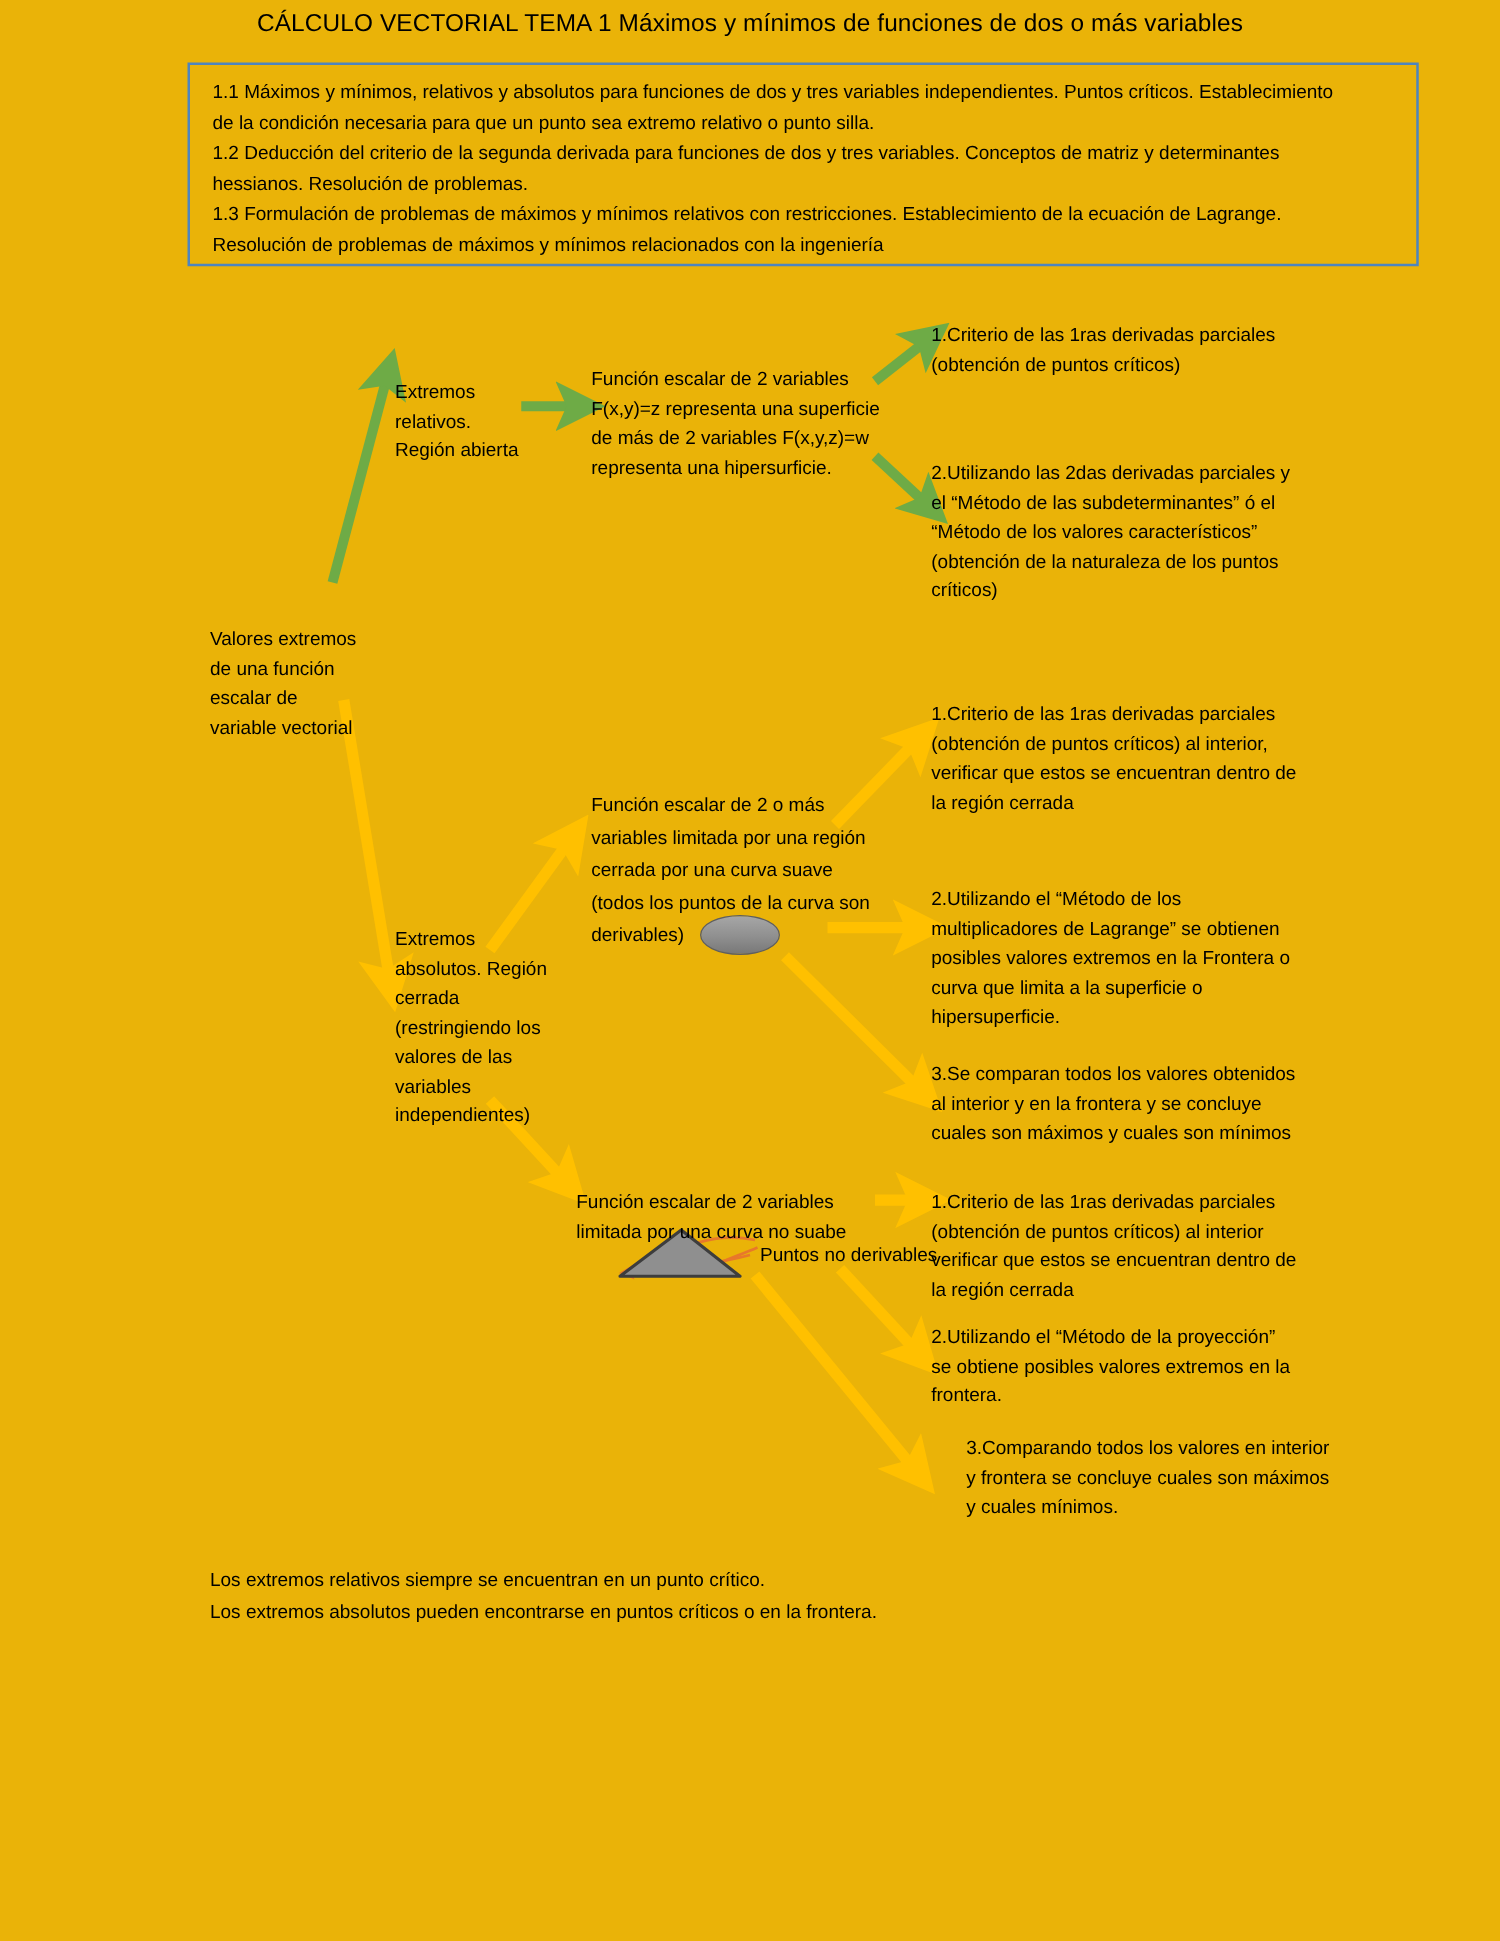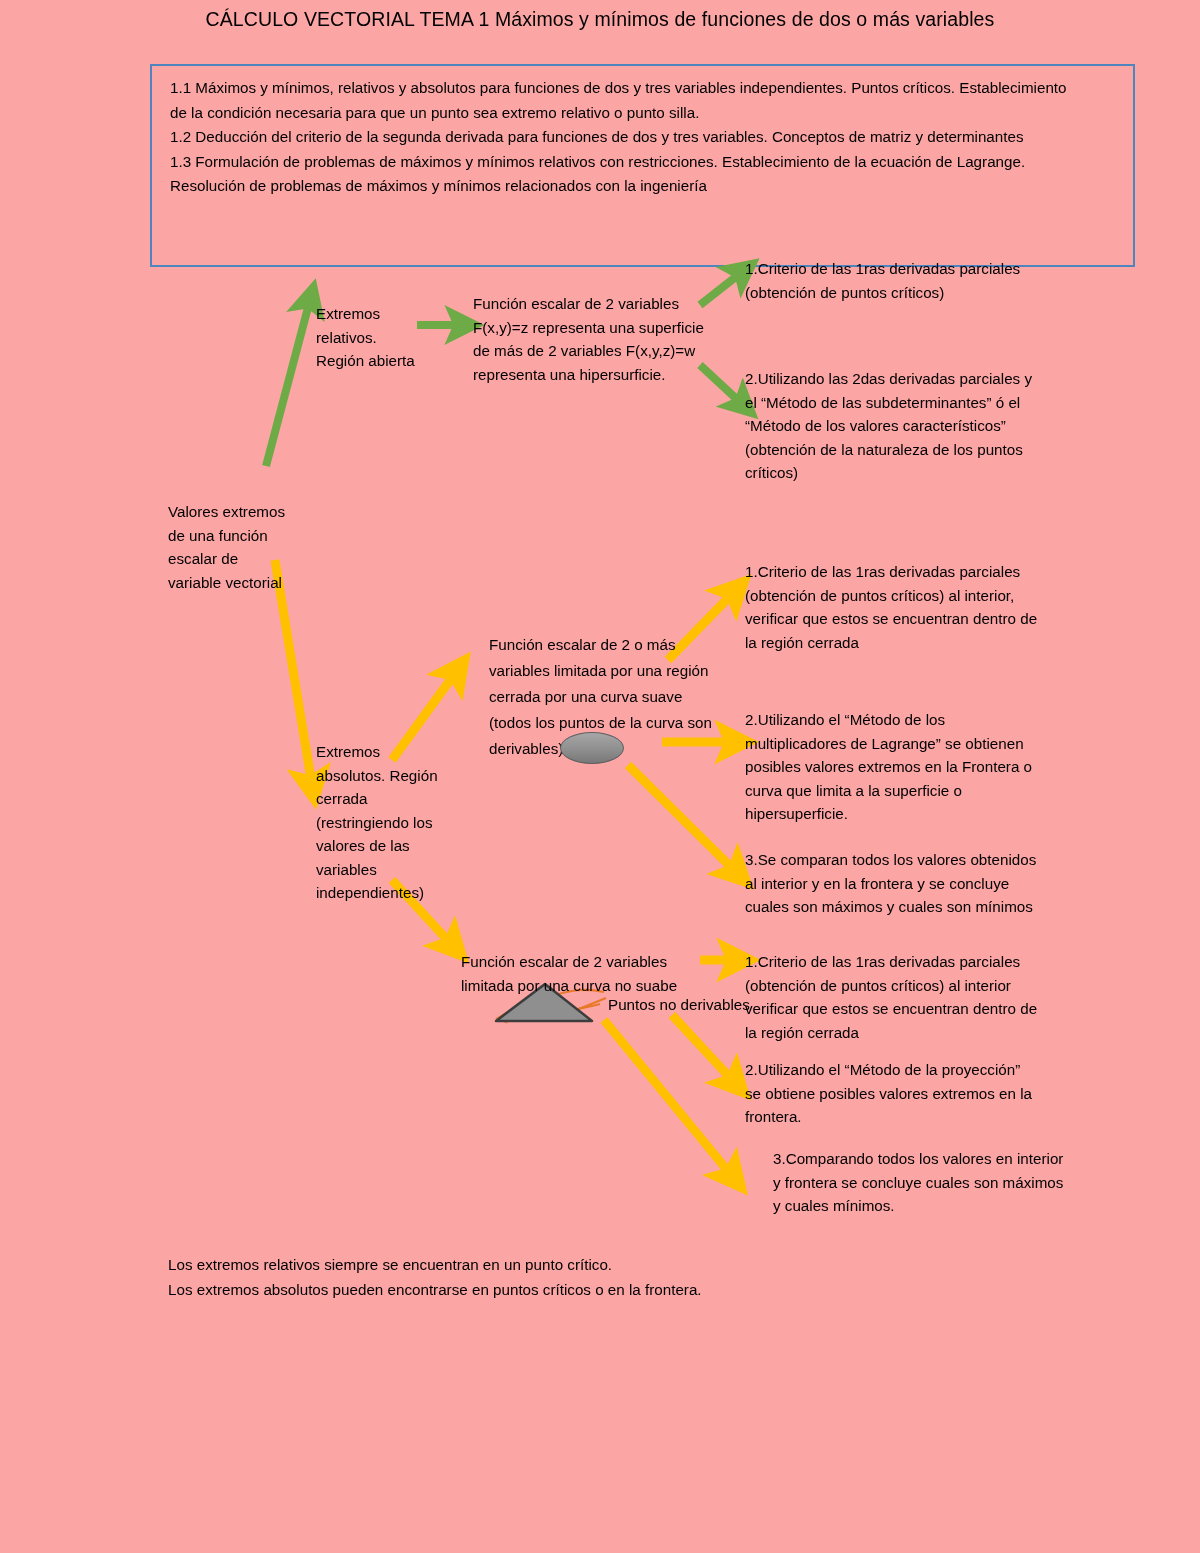--- a/index.html
+++ b/index.html
@@ -8,42 +8,42 @@
     background: #ffffff;
   }
   body {
     font-family: "Liberation Sans", sans-serif;
     color: #000000;
   }
   #page {
     position: relative;
     width: 1200px;
     height: 1553px;
-    background: #fca5a5;
+    background: #eab308;
     overflow: hidden;
   }
 
   
   .doc-title {
     position: absolute;
     left: 0;
     top: 8px;
     width: 1200px;
     text-align: center;
     font-size: 19.5px;
     letter-spacing: 0.1px;
     color: #000;
   }
 
   .syllabus-box {
     position: absolute;
     left: 150px;
-    top: 64px;
+    top: 50px;
     width: 985px;
-    height: 203px;
+    height: 163px;
     border: 2.5px solid #4E85BE;
     box-sizing: border-box;
     padding: 10px 14px 0 18px;
   }
   .syllabus-line {
     font-size: 15.2px;
     line-height: 24.5px;
     color: #000;
     white-space: nowrap;
   }
@@ -90,20 +90,21 @@
 <body>
 
 <div id="page">
 
   <div class="doc-title">CÁLCULO VECTORIAL TEMA 1 Máximos y mínimos de funciones de dos o más variables</div>
 
   <div class="syllabus-box">
     <div class="syllabus-line">1.1 Máximos y mínimos, relativos y absolutos para funciones de dos y tres variables independientes. Puntos críticos. Establecimiento</div>
     <div class="syllabus-line">de la condición necesaria para que un punto sea extremo relativo o punto silla.</div>
     <div class="syllabus-line">1.2 Deducción del criterio de la segunda derivada para funciones de dos y tres variables. Conceptos de matriz y determinantes</div>
+    <div class="syllabus-line">hessianos. Resolución de problemas.</div>
     <div class="syllabus-line">1.3 Formulación de problemas de máximos y mínimos relativos con restricciones. Establecimiento de la ecuación de Lagrange.</div>
     <div class="syllabus-line">Resolución de problemas de máximos y mínimos relacionados con la ingeniería</div>
   </div>
 
   <svg id="arrows" viewBox="0 0 1200 1553">
     <defs>
       <marker id="ah-green" markerWidth="5" markerHeight="5" refX="2.2" refY="2.5" orient="auto" markerUnits="strokeWidth">
         <path d="M0,0 L5,2.5 L0,5 L1.1,2.5 z" fill="#6EAB46"></path>
       </marker>
       <marker id="ah-yellow" markerWidth="5" markerHeight="5" refX="2.2" refY="2.5" orient="auto" markerUnits="strokeWidth">
@@ -183,21 +184,21 @@
   <div class="node" style="left:316px; top:740px;">
     <div>Extremos</div>
     <div>absolutos. Región</div>
     <div>cerrada</div>
     <div>(restringiendo los</div>
     <div>valores de las</div>
     <div>variables</div>
     <div>independientes)</div>
   </div>
 
-  <div class="node" style="left:489px; top:632px; line-height:26px;">
+  <div class="node" style="left:473px; top:632px; line-height:26px;">
     <div>Función escalar de 2 o más</div>
     <div>variables limitada por una región</div>
     <div>cerrada por una curva suave</div>
     <div>(todos los puntos de la curva son</div>
     <div style="margin-top:0;">derivables)</div>
   </div>
 
   <div class="ellipse-shape"></div>
 
   <div class="node" style="left:745px; top:560px;">

